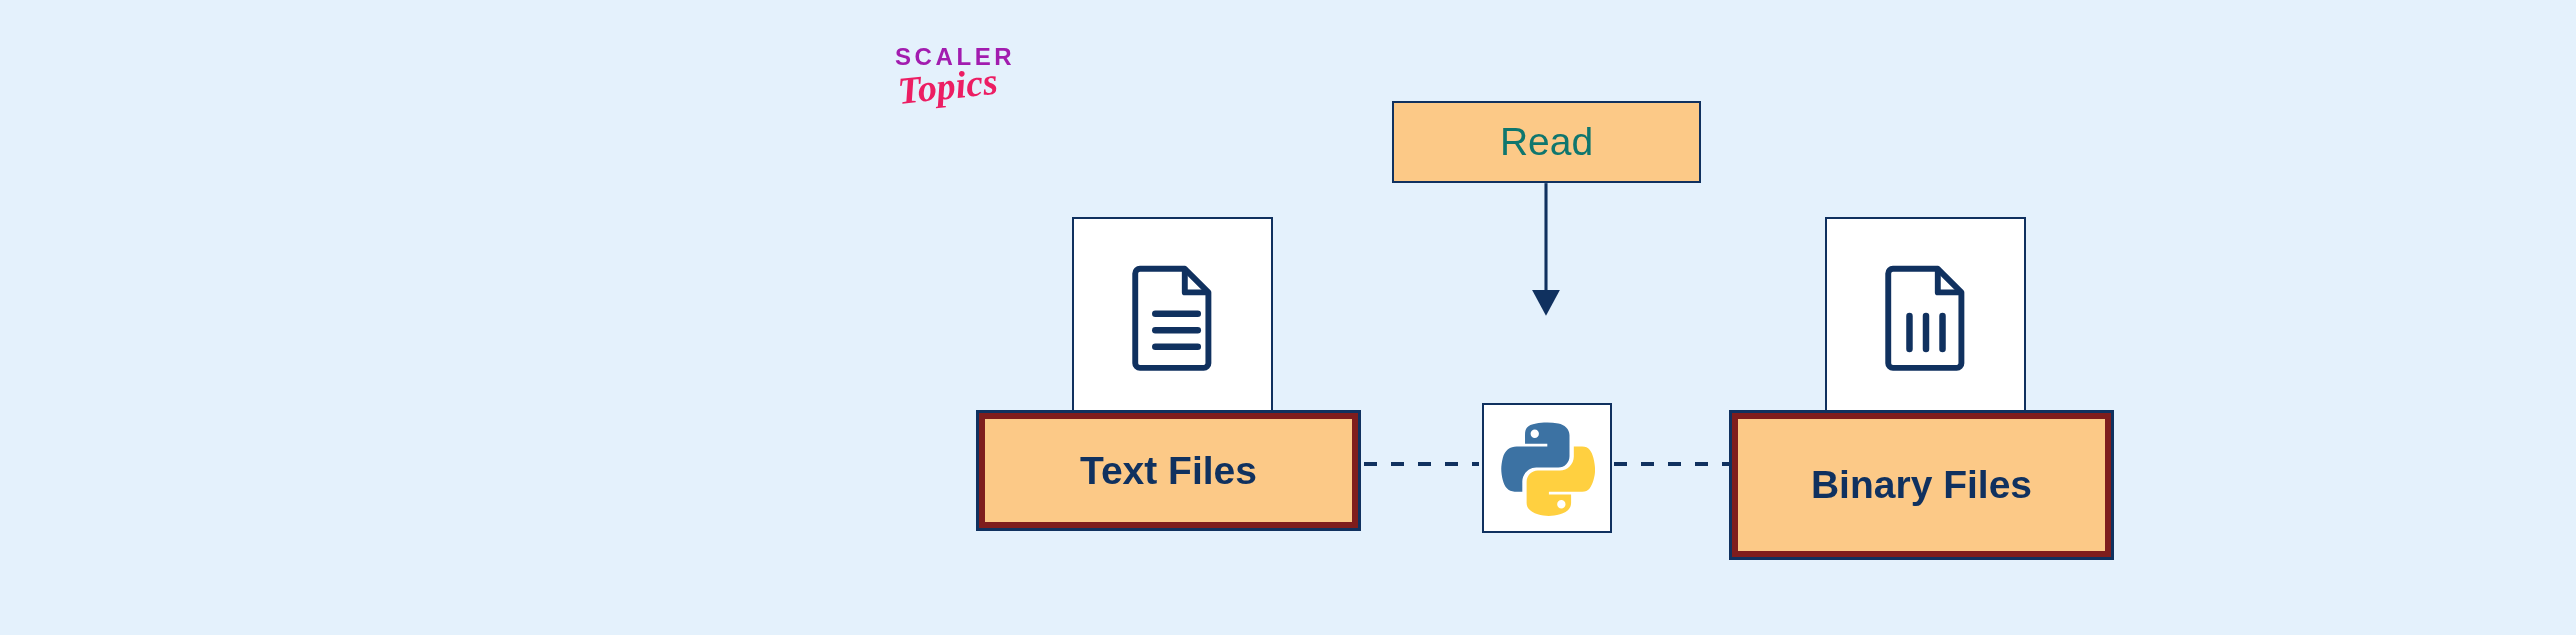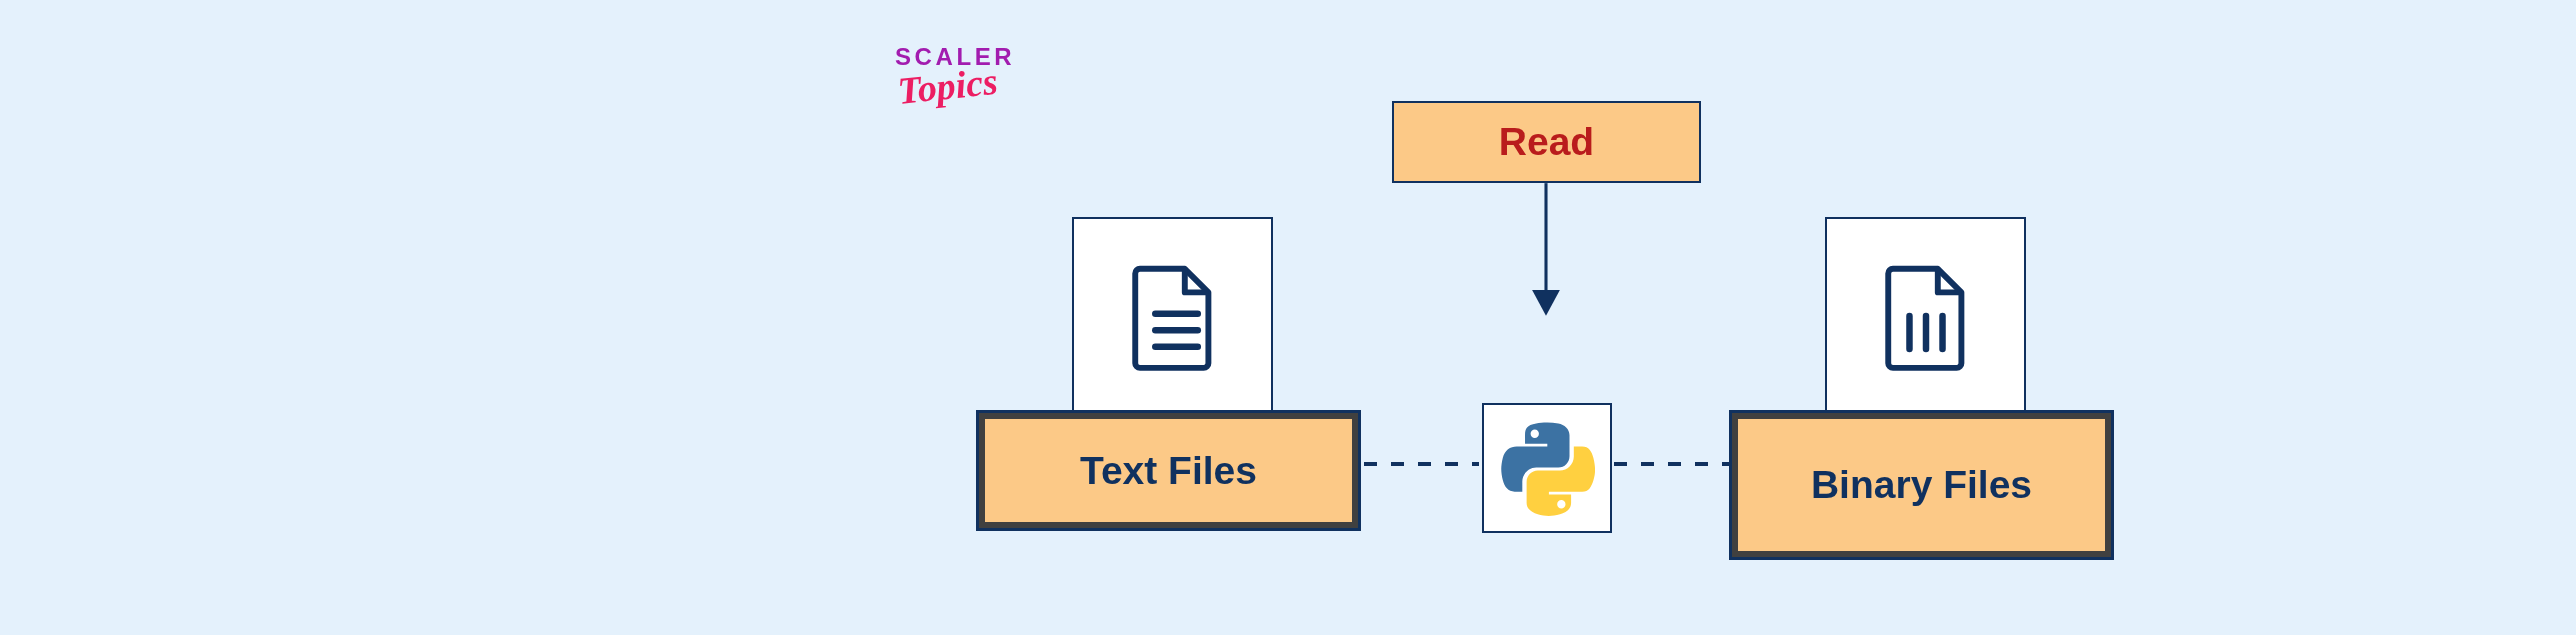--- a/index.html
+++ b/index.html
@@ -56,39 +56,39 @@
     position: absolute;
     box-sizing: border-box;
     background: #fcc987;
     border: 2.6px solid #10315f;
     display: flex;
     align-items: center;
     justify-content: center;
   }
   .flow-box .box-label {
     font-family: "Liberation Sans", sans-serif;
-    font-weight: bold;
-    color: #b91c1c;
+    font-weight: normal;
+    color: #0f766e;
     white-space: nowrap;
   }
 
   
   #read-box {
     left: 1392px;
     top: 101px;
     width: 309px;
     height: 82px;
   }
   #read-box .box-label { font-size: 39px; }
 
   
   .double-box {
     position: absolute;
     box-sizing: border-box;
-    background: #404040;
+    background: #7f1d1d;
     border: 3.1px solid #10315f;
     padding: 6px;
   }
   .double-box .inner-fill {
     width: 100%;
     height: 100%;
     background: #fcc987;
     display: flex;
     align-items: center;
     justify-content: center;

